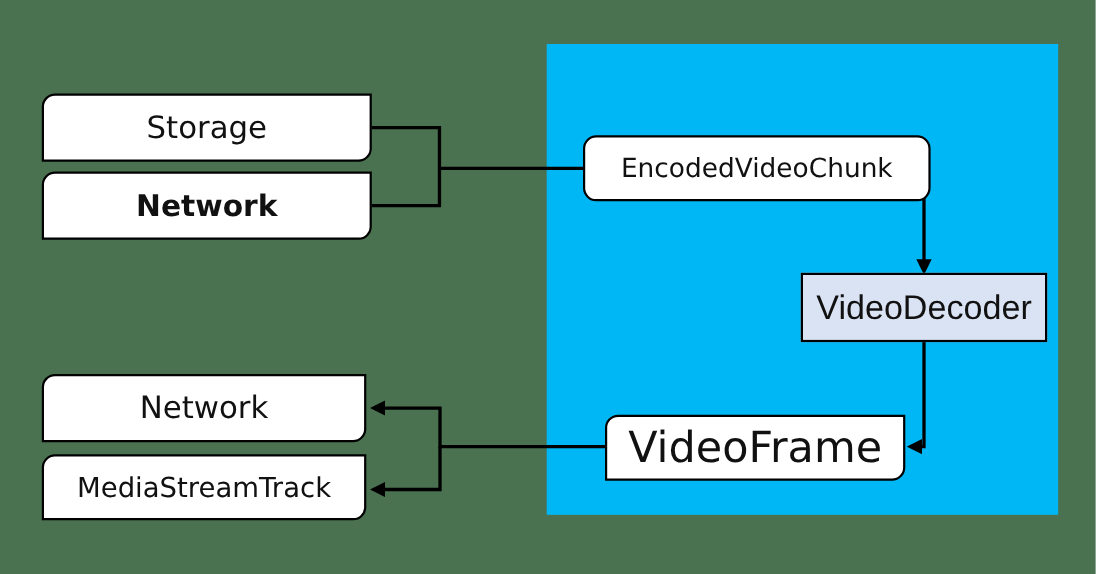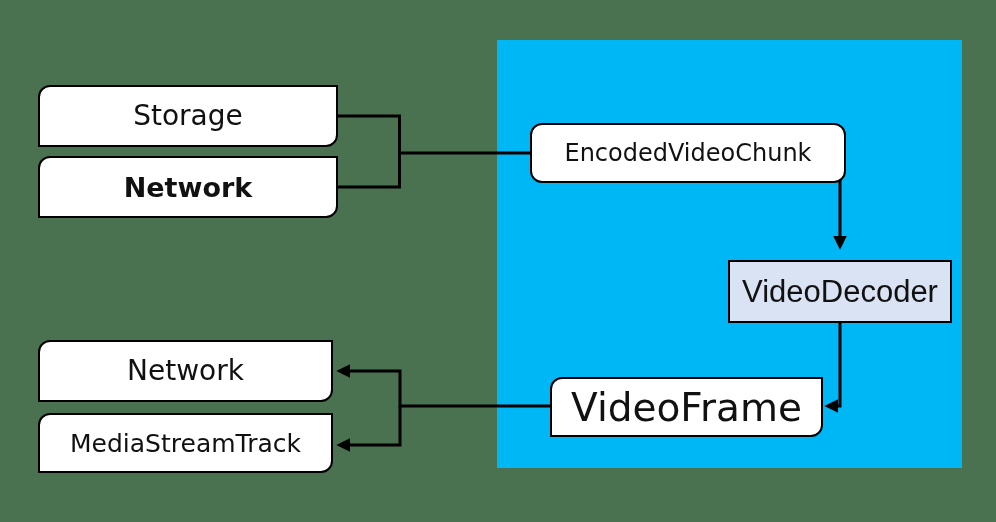--- a/index.html
+++ b/index.html
@@ -34,21 +34,21 @@
     color:var(--text);
     white-space:nowrap;
     line-height:1;
   }
   .n-storage{left:38px;top:85px;width:300px;height:62px;font-size:28px;}
   .n-network{left:38px;top:156px;width:300px;height:62px;font-size:27px;font-weight:bold;}
   .n-canvas{left:38px;top:340px;width:295px;height:62px;font-size:28px;}
   .n-mst{left:38px;top:413px;width:295px;height:60px;font-size:25px;}
   .n-evc{left:530px;top:123px;width:316px;height:60px;font-size:24px;border-radius:12px;}
   .n-vdec{
-    left:728px;top:260px;width:224px;height:63px;font-size:31px;
+    left:728px;top:248px;width:224px;height:63px;font-size:31px;
     border-radius:0;background:var(--decoder-fill);
     font-family:"Liberation Sans",sans-serif;
   }
   .n-vframe{left:550px;top:377px;width:273px;height:60px;font-size:39px;}
 </style>
 </head>
 <body>
 
 <div class="stage">
 

